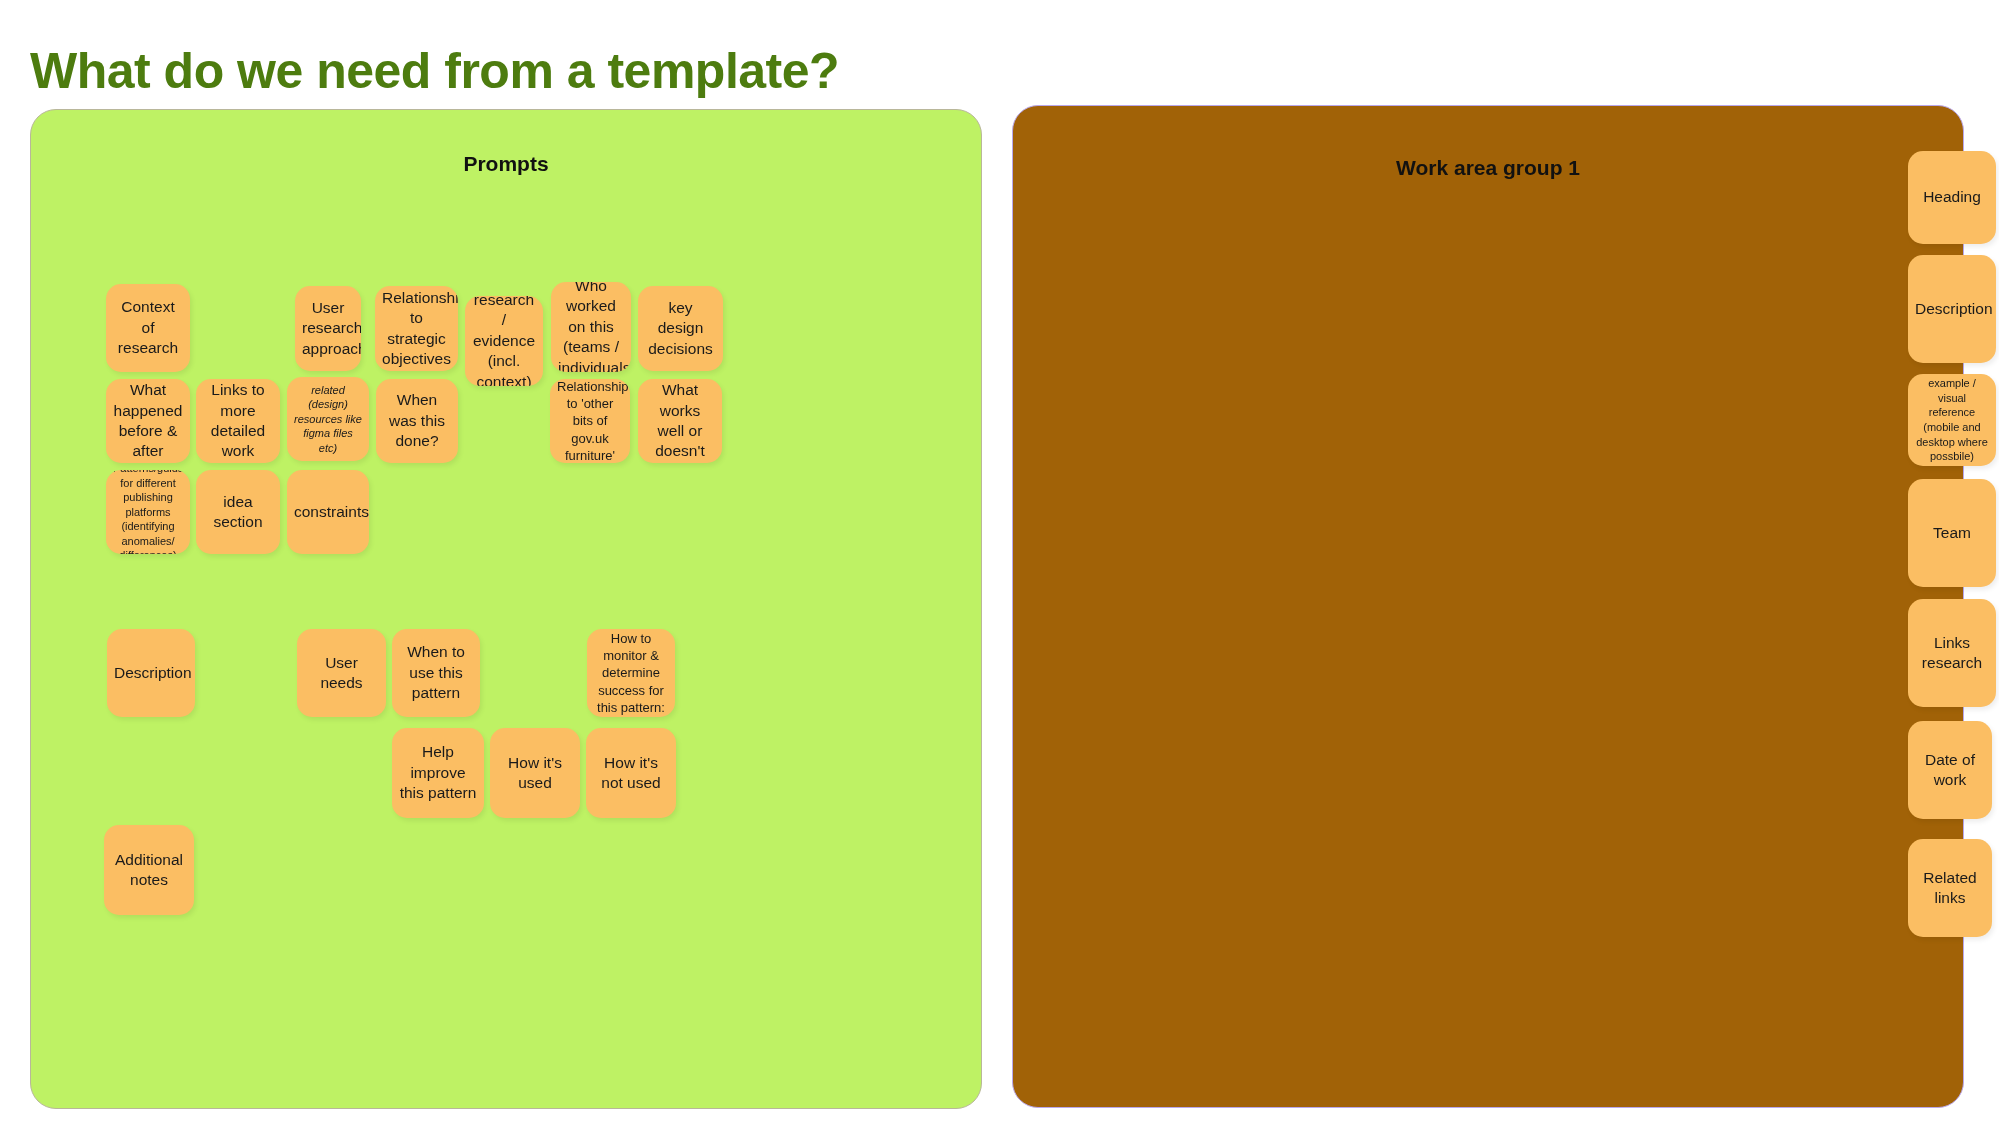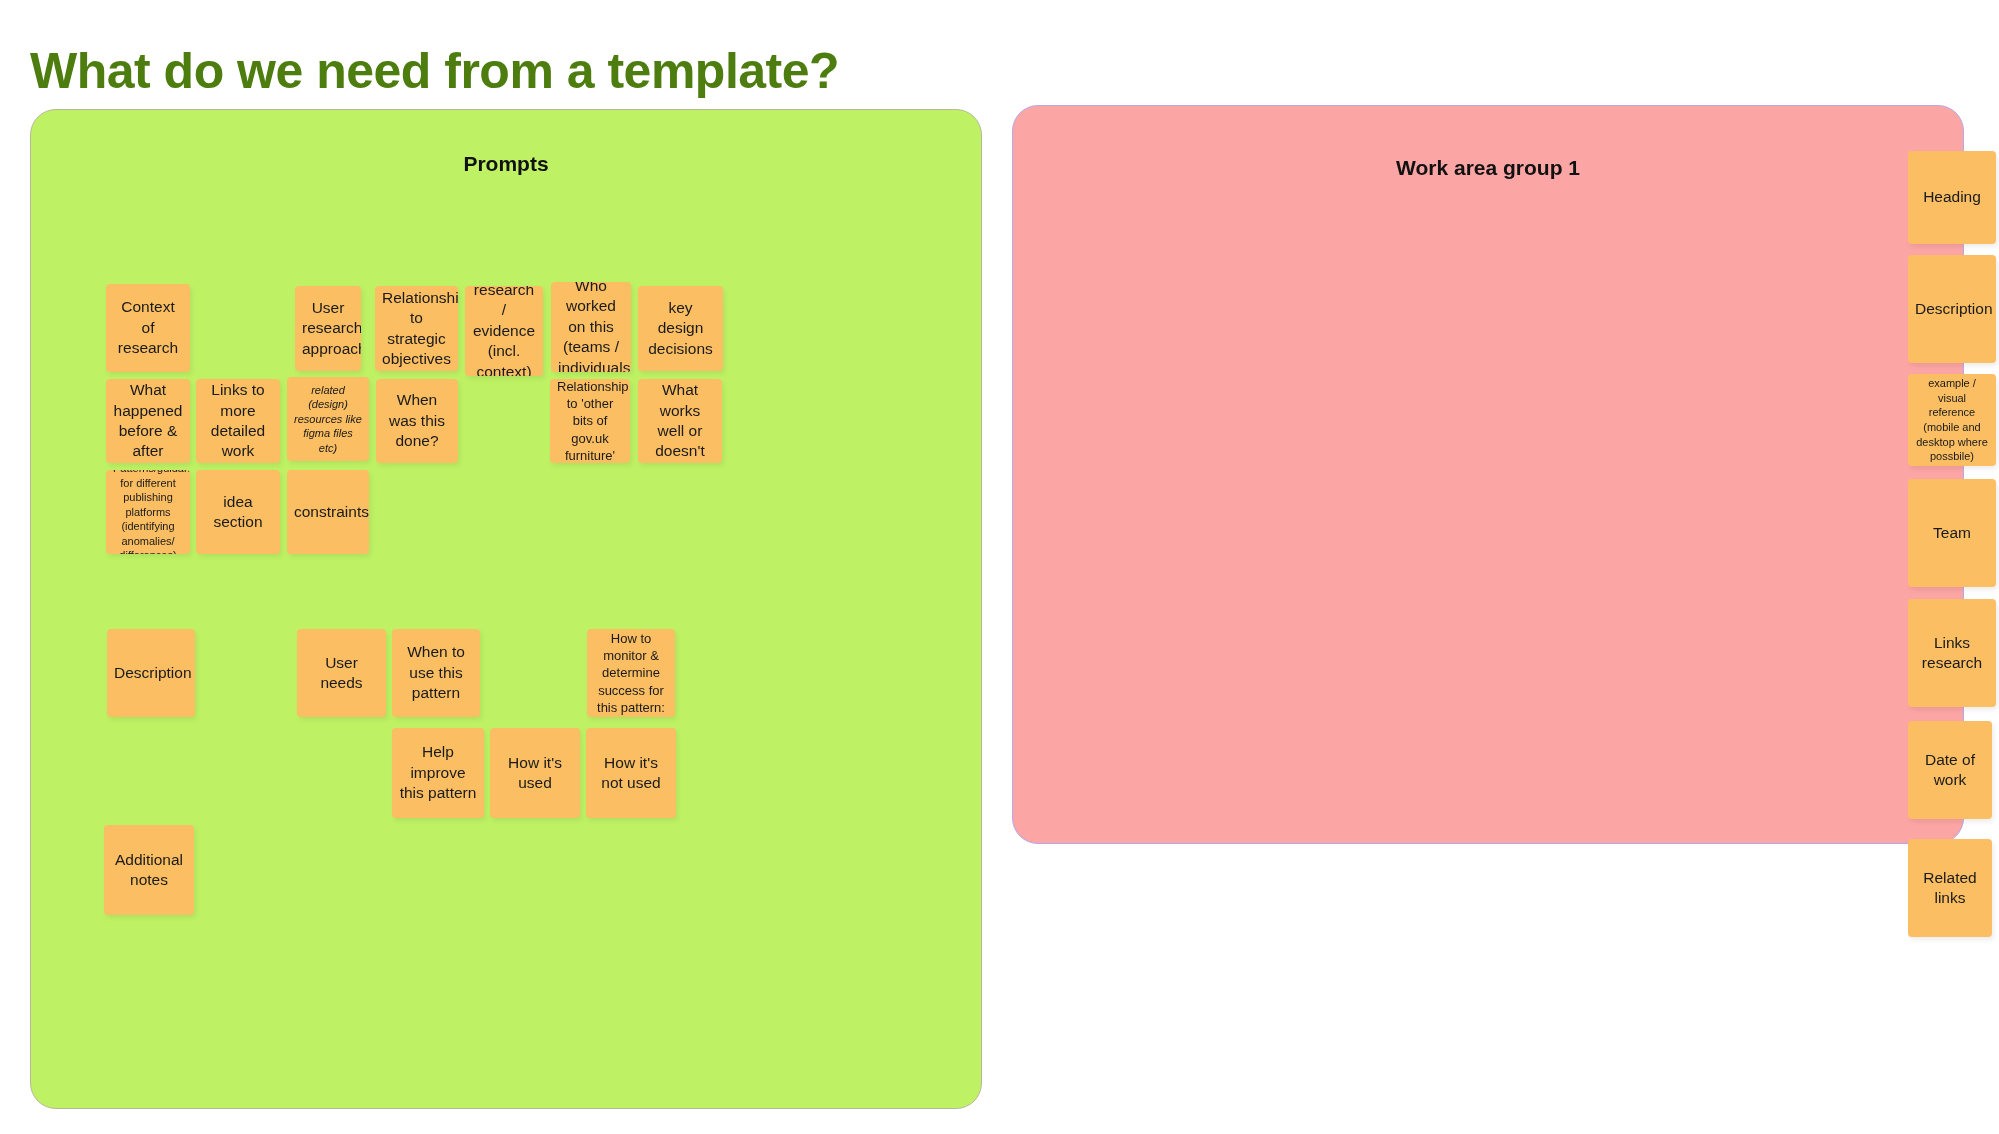--- a/index.html
+++ b/index.html
@@ -50,31 +50,31 @@
     height: 1000px;
     background: #bef264;
     border: 1.5px solid #b9b79a;
   }
   #panel-prompts .panel-title { top: 42px; }
 
   #panel-workarea {
     left: 1012px;
     top: 105px;
     width: 952px;
-    height: 739px;
-    background: #fca5a5;
+    height: 1003px;
+    background: #a16207;
     border: 1.5px solid #b9a7ec;
   }
   #panel-workarea .panel-title { top: 50px; }
 
   
   .card {
     position: absolute;
     box-sizing: border-box;
-    border-radius: 4px;
+    border-radius: 15px;
     display: flex;
     align-items: center;
     justify-content: center;
     text-align: center;
     padding: 4px 7px;
     color: #1a1a1a;
     line-height: 1.32;
     box-shadow: 2px 3px 5px rgba(0,0,0,0.07);
     overflow: hidden;
   }
@@ -93,21 +93,21 @@
   <div class="panel-title">Prompts</div>
 <div class="card orange" style="left: 75px; top: 174px; width: 84px; height: 88px;">
       <span class="txt fs-md">Context of research</span>
     </div>
     <div class="card orange" style="left: 264px; top: 176px; width: 66px; height: 85px;">
       <span class="txt fs-md">User research approach</span>
     </div>
     <div class="card orange" style="left: 344px; top: 176px; width: 83px; height: 85px;">
       <span class="txt fs-md">Relationship to strategic objectives</span>
     </div>
-    <div class="card orange" style="left: 434px; top: 176px; width: 78px; height: 90px;">
+    <div class="card orange" style="left: 434px; top: 186px; width: 78px; height: 90px;">
       <span class="txt fs-md">research / evidence (incl. context)</span>
     </div>
     <div class="card orange" style="left: 520px; top: 172px; width: 80px; height: 90px;">
       <span class="txt fs-md">Who worked on this (teams / individuals)</span>
     </div>
     <div class="card orange" style="left: 607px; top: 176px; width: 85px; height: 85px;">
       <span class="txt fs-md">key design decisions</span>
     </div>
     <div class="card orange" style="left: 75px; top: 269px; width: 84px; height: 84px;">
       <span class="txt fs-md">What happened before &amp; after</span>

